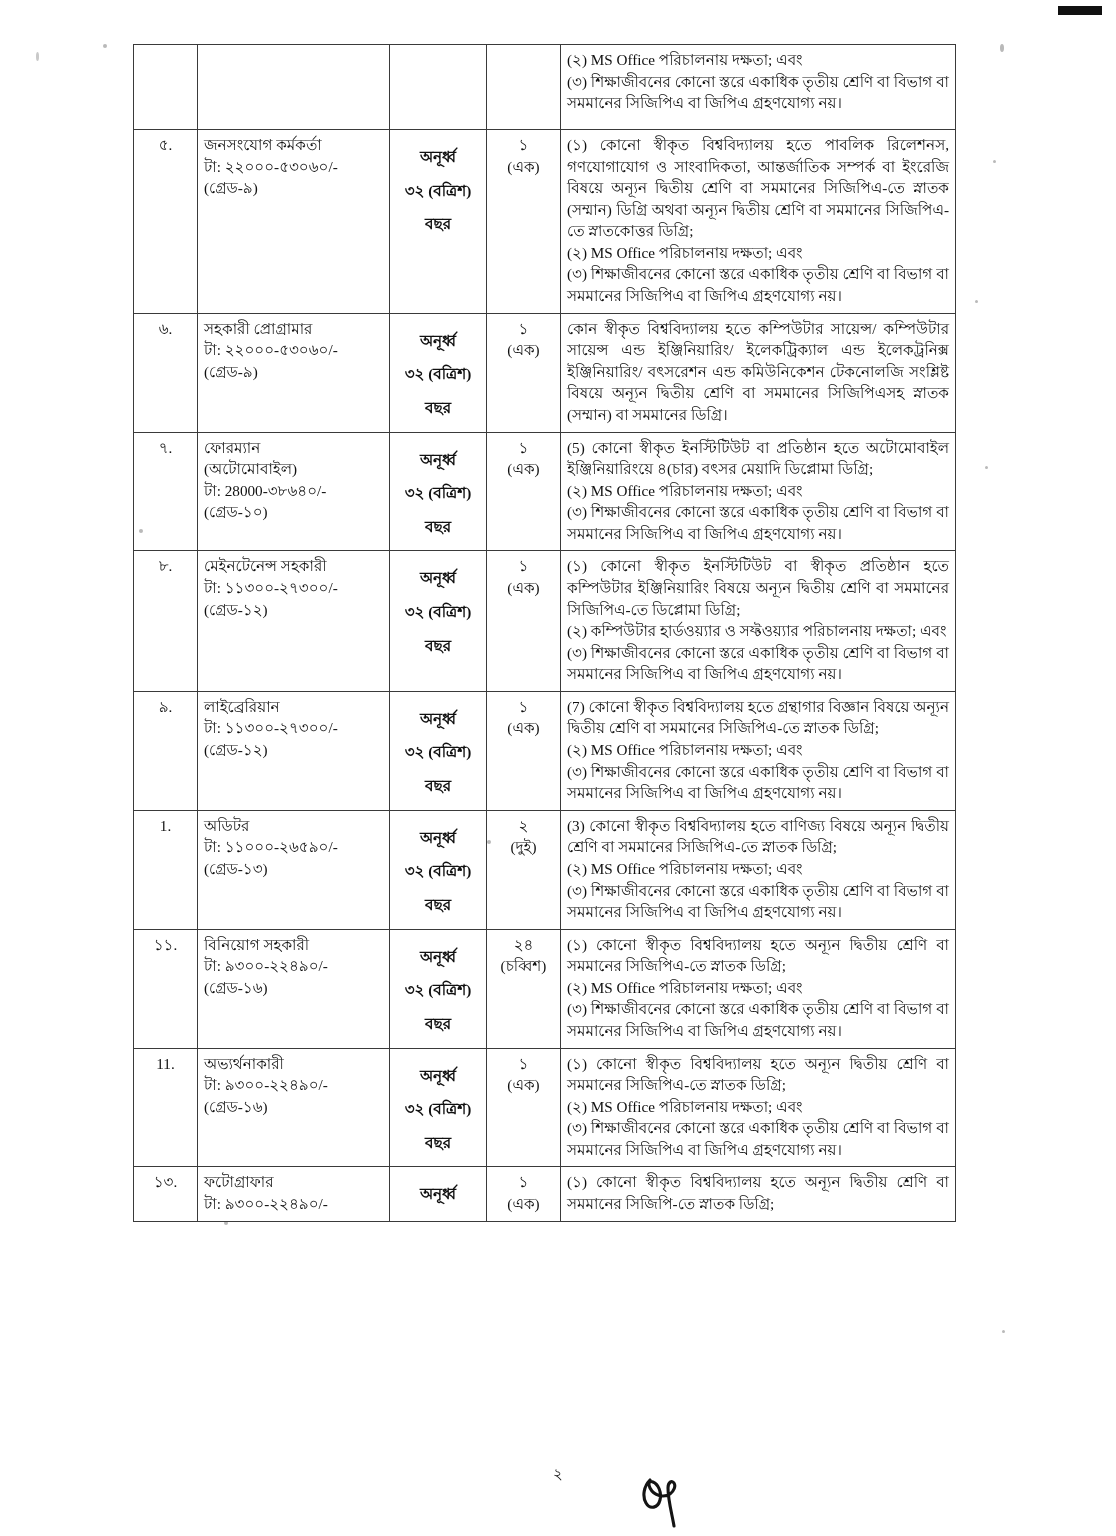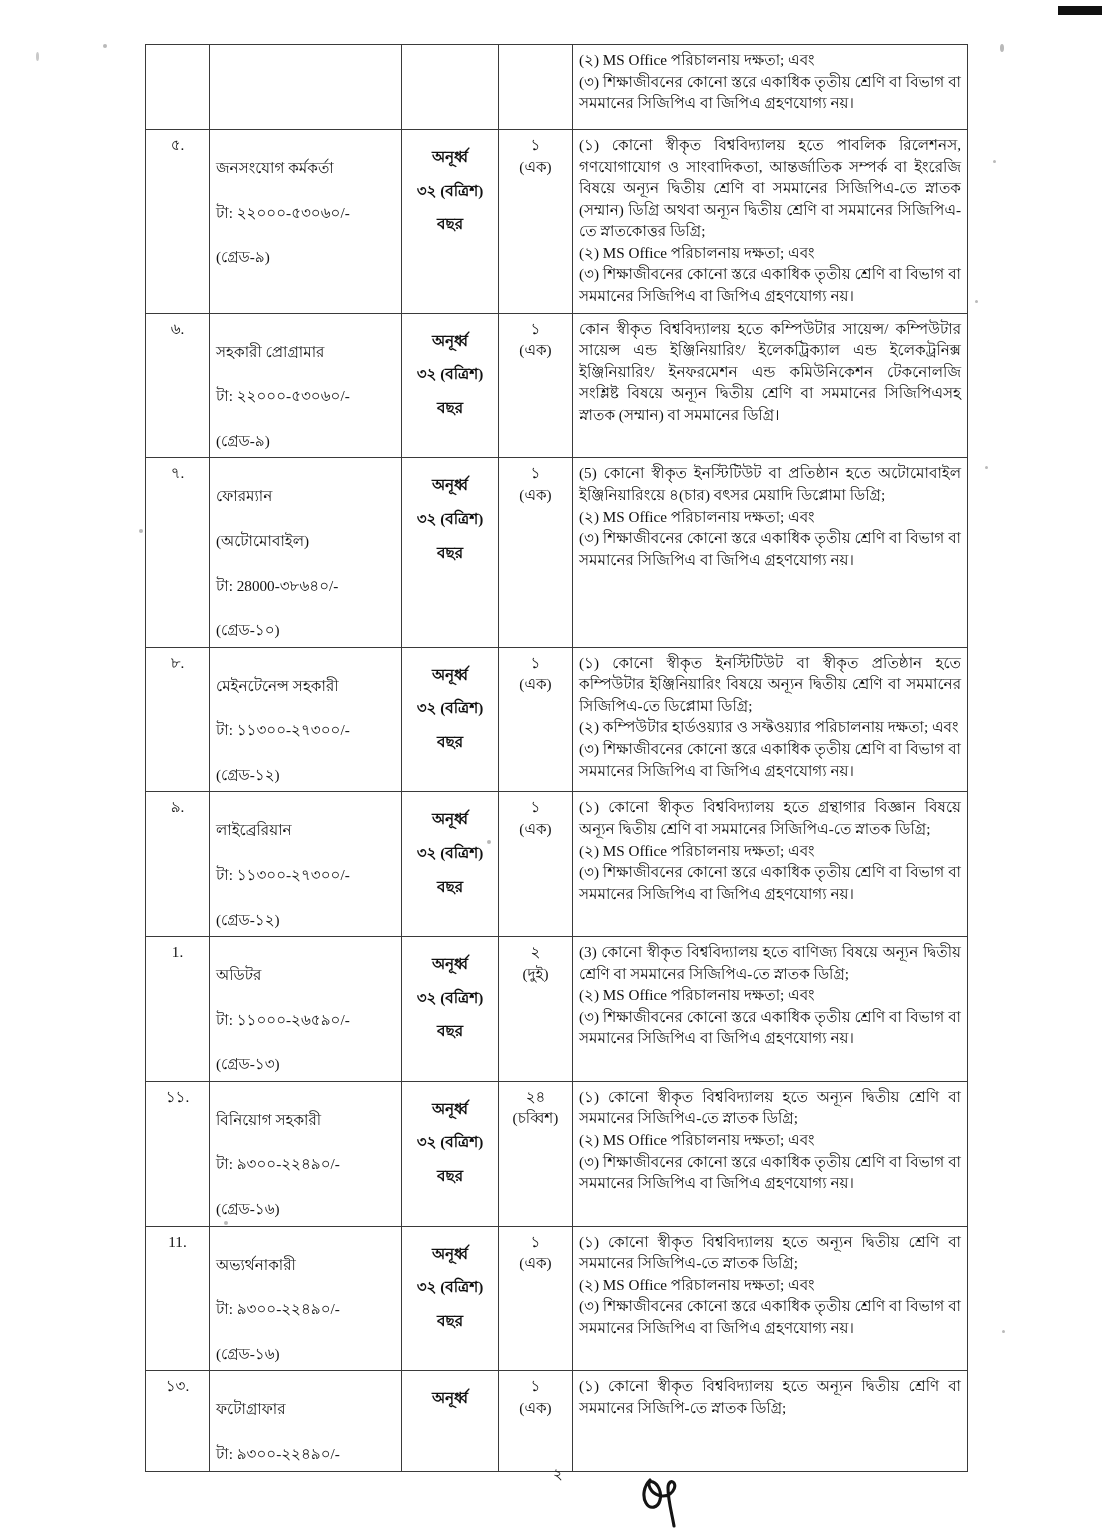--- a/index.html
+++ b/index.html
@@ -38,21 +38,21 @@
   .speck.s5 { left: 975px; top: 300px; width: 3px; height: 3px; }
   .speck.s6 { left: 985px; top: 466px; width: 3px; height: 3px; }
   .speck.s7 { left: 139px; top: 529px; width: 4px; height: 4px; }
   .speck.s8 { left: 487px; top: 840px; width: 4px; height: 4px; }
   .speck.s9 { left: 224px; top: 1221px;width: 4px; height: 4px; }
   .speck.s10{ left: 1002px;top: 1330px;width: 3px; height: 3px; }
 
   
   .sheet-table {
     position: absolute;
-    left: 145px;
+    left: 133px;
     top: 44px;
     width: 822px;
     border-collapse: collapse;
     table-layout: fixed;
   }
   .sheet-table td {
     border: 1.6px solid #3a3a3a;
     vertical-align: top;
     padding: 4px 6px 6px 6px;
     line-height: 1.42;
@@ -66,21 +66,21 @@
 
   .cell-sl {
     text-align: center;
     font-size: 15.5px;
     padding-top: 8px;
   }
   .cell-post {
     text-align: left;
     padding-top: 8px;
   }
-  .cell-post .line { display: block; white-space: nowrap; margin-top: 23px; }
+  .cell-post .line { display: block; white-space: nowrap; }
   .cell-age {
     text-align: center;
     padding-top: 8px;
     font-weight: 600;
   }
   .cell-age .line { display: block; margin-top: 12px; }
   .cell-vac {
     text-align: center;
     padding-top: 8px;
   }
@@ -194,21 +194,21 @@
     <td class="cell-age">
       <span class="line">অনূর্ধ্ব</span>
       <span class="line">৩২ (বত্রিশ)</span>
       <span class="line">বছর</span>
     </td>
     <td class="cell-vac">
       <span class="line">১</span>
       <span class="line">(এক)</span>
     </td>
     <td class="cell-qual">
-      <p class="justified">কোন স্বীকৃত বিশ্ববিদ্যালয় হতে কম্পিউটার সায়েন্স/ কম্পিউটার সায়েন্স এন্ড ইঞ্জিনিয়ারিং/ ইলেকট্রিক্যাল এন্ড ইলেকট্রনিক্স ইঞ্জিনিয়ারিং/ ইনফরমেশন এন্ড কমিউনিকেশন টেকনোলজি সংশ্লিষ্ট বিষয়ে অন্যূন দ্বিতীয় শ্রেণি বা সমমানের সিজিপিএসহ স্নাতক (সম্মান) বা সমমানের ডিগ্রি।</p>
+      <p class="justified">কোন স্বীকৃত বিশ্ববিদ্যালয় হতে কম্পিউটার সায়েন্স/ কম্পিউটার সায়েন্স এন্ড ইঞ্জিনিয়ারিং/ ইলেকট্রিক্যাল এন্ড ইলেকট্রনিক্স ইঞ্জিনিয়ারিং/ বৎসরেশন এন্ড কমিউনিকেশন টেকনোলজি সংশ্লিষ্ট বিষয়ে অন্যূন দ্বিতীয় শ্রেণি বা সমমানের সিজিপিএসহ স্নাতক (সম্মান) বা সমমানের ডিগ্রি।</p>
     </td>
   </tr>
 
   <tr>
     <td class="cell-sl">৭.</td>
     <td class="cell-post">
       <span class="line">ফোরম্যান</span>
       <span class="line">(অটোমোবাইল)</span>
       <span class="line">টা: 28000-৩৮৬৪০/-</span>
       <span class="line">(গ্রেড-১০)</span>
@@ -262,21 +262,21 @@
     <td class="cell-age">
       <span class="line">অনূর্ধ্ব</span>
       <span class="line">৩২ (বত্রিশ)</span>
       <span class="line">বছর</span>
     </td>
     <td class="cell-vac">
       <span class="line">১</span>
       <span class="line">(এক)</span>
     </td>
     <td class="cell-qual">
-      <p class="justified">(১) কোনো স্বীকৃত বিশ্ববিদ্যালয় হতে গ্রন্থাগার বিজ্ঞান বিষয়ে অন্যূন দ্বিতীয় শ্রেণি বা সমমানের সিজিপিএ-তে স্নাতক ডিগ্রি;</p>
+      <p class="justified">(7) কোনো স্বীকৃত বিশ্ববিদ্যালয় হতে গ্রন্থাগার বিজ্ঞান বিষয়ে অন্যূন দ্বিতীয় শ্রেণি বা সমমানের সিজিপিএ-তে স্নাতক ডিগ্রি;</p>
       <p>(২) MS Office পরিচালনায় দক্ষতা; এবং</p>
       <p class="justified">(৩) শিক্ষাজীবনের কোনো স্তরে একাধিক তৃতীয় শ্রেণি বা বিভাগ বা সমমানের সিজিপিএ বা জিপিএ গ্রহণযোগ্য নয়।</p>
     </td>
   </tr>
 
   <tr>
     <td class="cell-sl">1.</td>
     <td class="cell-post">
       <span class="line">অডিটর</span>
       <span class="line">টা: ১১০০০-২৬৫৯০/-</span>

